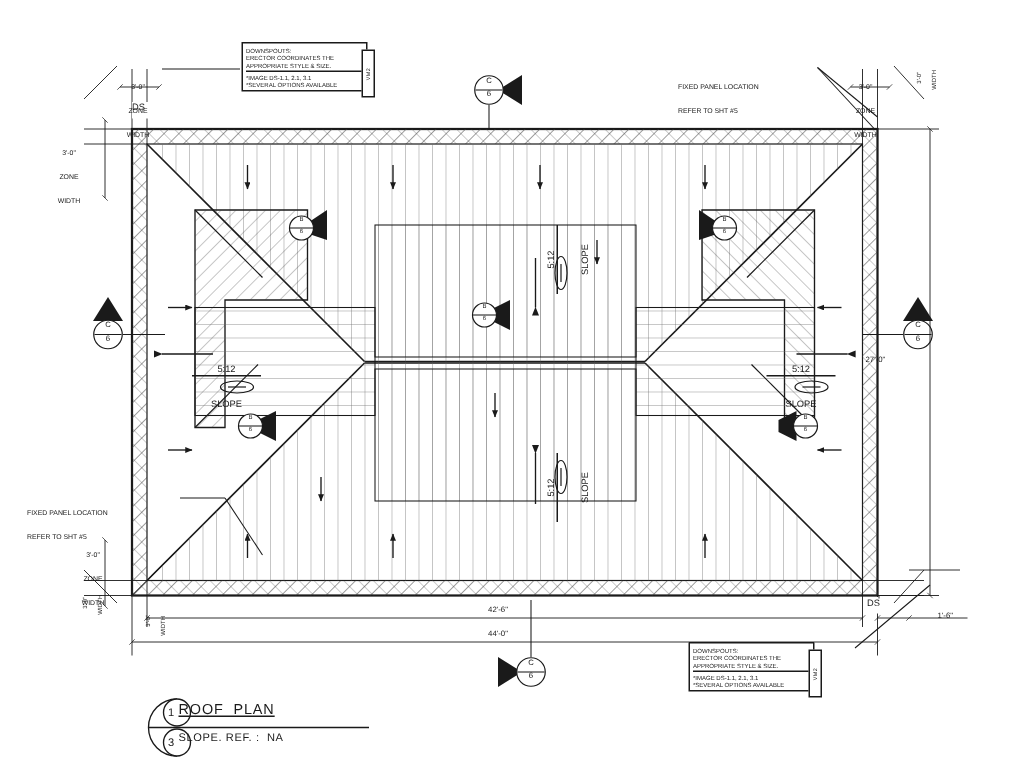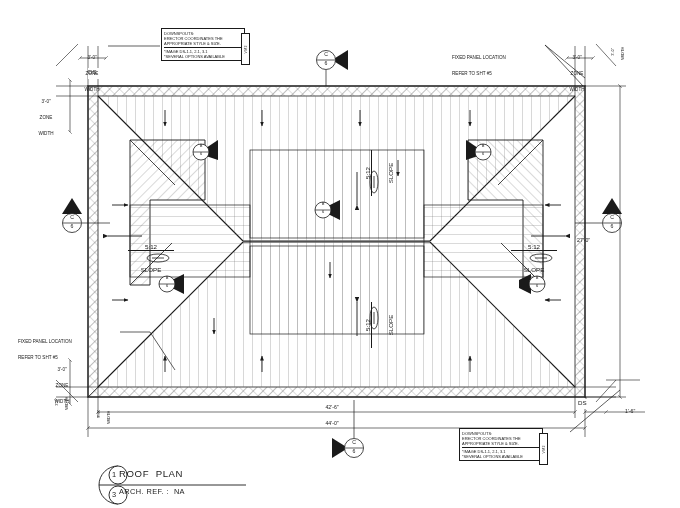--- a/index.html
+++ b/index.html
@@ -402,16 +402,16 @@
 <div class="txt t4 ctr" style="left:315px;top:210px;width:16px;">6</div>
 
 <svg width="160" height="42" viewBox="0 0 160 42" style="position:absolute;left:88px;top:464px;">
   <path d="M30,2 A19,19 0 0 0 30,40" fill="none" stroke="#1a1a1a" stroke-width="0.9"></path>
   <circle cx="30" cy="11" r="9" fill="#ffffff" stroke="#1a1a1a" stroke-width="0.9"></circle>
   <circle cx="30" cy="31" r="9" fill="#ffffff" stroke="#1a1a1a" stroke-width="0.9"></circle>
   <line x1="11" y1="21" x2="158" y2="21" stroke="#1a1a1a" stroke-width="0.9"></line>
 </svg>
 <div class="txt t7 ctr" style="left:105px;top:471px;width:18px;">1</div>
 <div class="txt t7 ctr" style="left:105px;top:491px;width:18px;">3</div>
-<div class="txt t9" style="left:119px;top:468px;">ROOF  PLAN</div>
-<div class="txt t7" style="left:119px;top:488px;letter-spacing:.4px;">ARCH. REF. :  NA</div>
+<div class="txt t9" style="left:119px;top:468px;text-decoration:underline;">ROOF  PLAN</div>
+<div class="txt t7" style="left:119px;top:488px;letter-spacing:.4px;">SLOPE. REF. :  NA</div>
 
 </div>
 
 </body></html>

